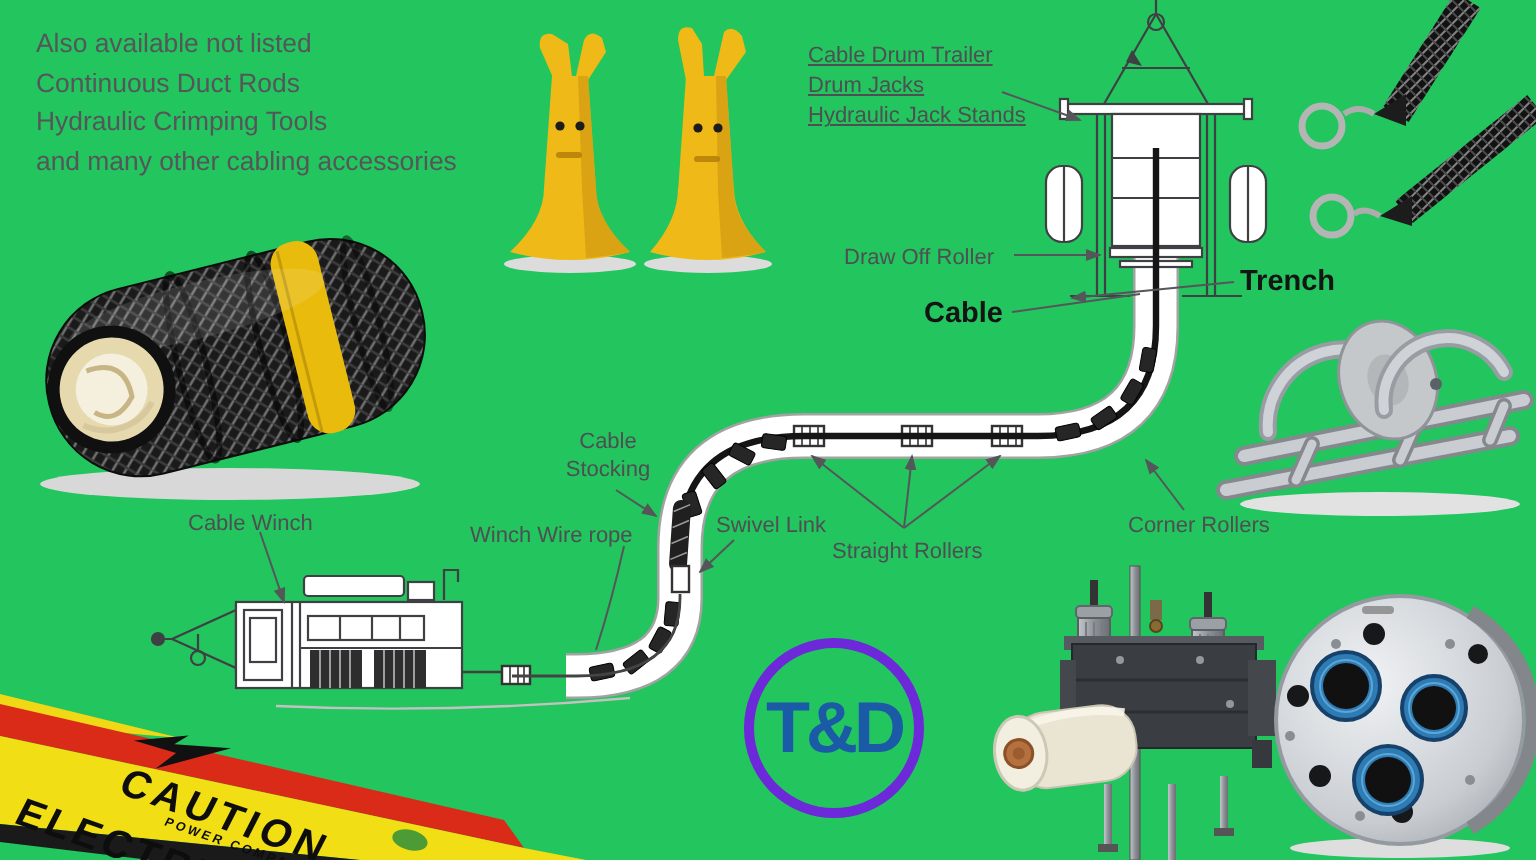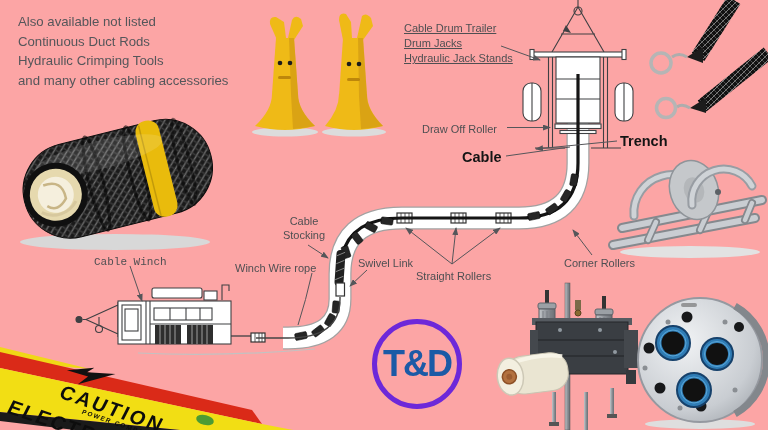--- a/index.html
+++ b/index.html
@@ -1,16 +1,16 @@
 <!DOCTYPE html>
 <html><head>
 <meta charset="utf-8">
 <style>
   html,body{margin:0;padding:0;background:#fff;}
-  .stage{position:relative;width:768px;height:430px;background:#fca5a5;overflow:hidden;
+  .stage{position:relative;width:768px;height:430px;background:#22c55e;overflow:hidden;
          font-family:"Liberation Sans", sans-serif;}
   svg.art{position:absolute;left:0;top:0;}
   .lbl{position:absolute;font-size:11px;color:#4e4f52;line-height:15px;white-space:nowrap;}
   .lbl.bold{font-weight:bold;color:#141414;font-size:14.5px;}
   .lbl.center{text-align:center;white-space:normal;line-height:13.5px;}
   .info{position:absolute;left:18px;top:12px;font-size:13.2px;line-height:19.5px;color:#55565a;}
   .caution-word{position:absolute;font-weight:bold;color:#0d0d0d;transform-origin:0 0;}
   .cw1{left:66px;top:381px;font-size:20px;letter-spacing:2.5px;transform:rotate(19deg) skewX(-8deg);}
   .cw2{left:84px;top:408px;font-size:6.3px;letter-spacing:1.5px;transform:rotate(19deg) skewX(-8deg);}
   .cw3{left:14px;top:396px;font-size:20px;letter-spacing:2px;transform:rotate(19deg) skewX(-8deg);}
@@ -337,21 +337,21 @@
 
 <div class="lbl center" style="left:279px;top:215px;width:50px;">
   <div>Cable</div>
   <div>Stocking</div>
 </div>
 
 <div class="lbl" style="left:235px;top:261px;">Winch Wire rope</div>
 <div class="lbl" style="left:358px;top:256px;">Swivel Link</div>
 <div class="lbl" style="left:416px;top:269px;">Straight Rollers</div>
 <div class="lbl" style="left:564px;top:256px;">Corner Rollers</div>
-<div class="lbl" style="left:94px;top:255px;font-family:Liberation Mono, monospace;">Cable Winch</div>
+<div class="lbl" style="left:94px;top:255px;">Cable Winch</div>
 
 <div class="caution-word cw1">CAUTION</div>
 <div class="caution-word cw2">POWER COMPANY</div>
 <div class="caution-word cw3">ELECTRIC CABLE</div>
 
 <div class="logo">
   <span>T&amp;D</span>
 </div>
 
 </div>

